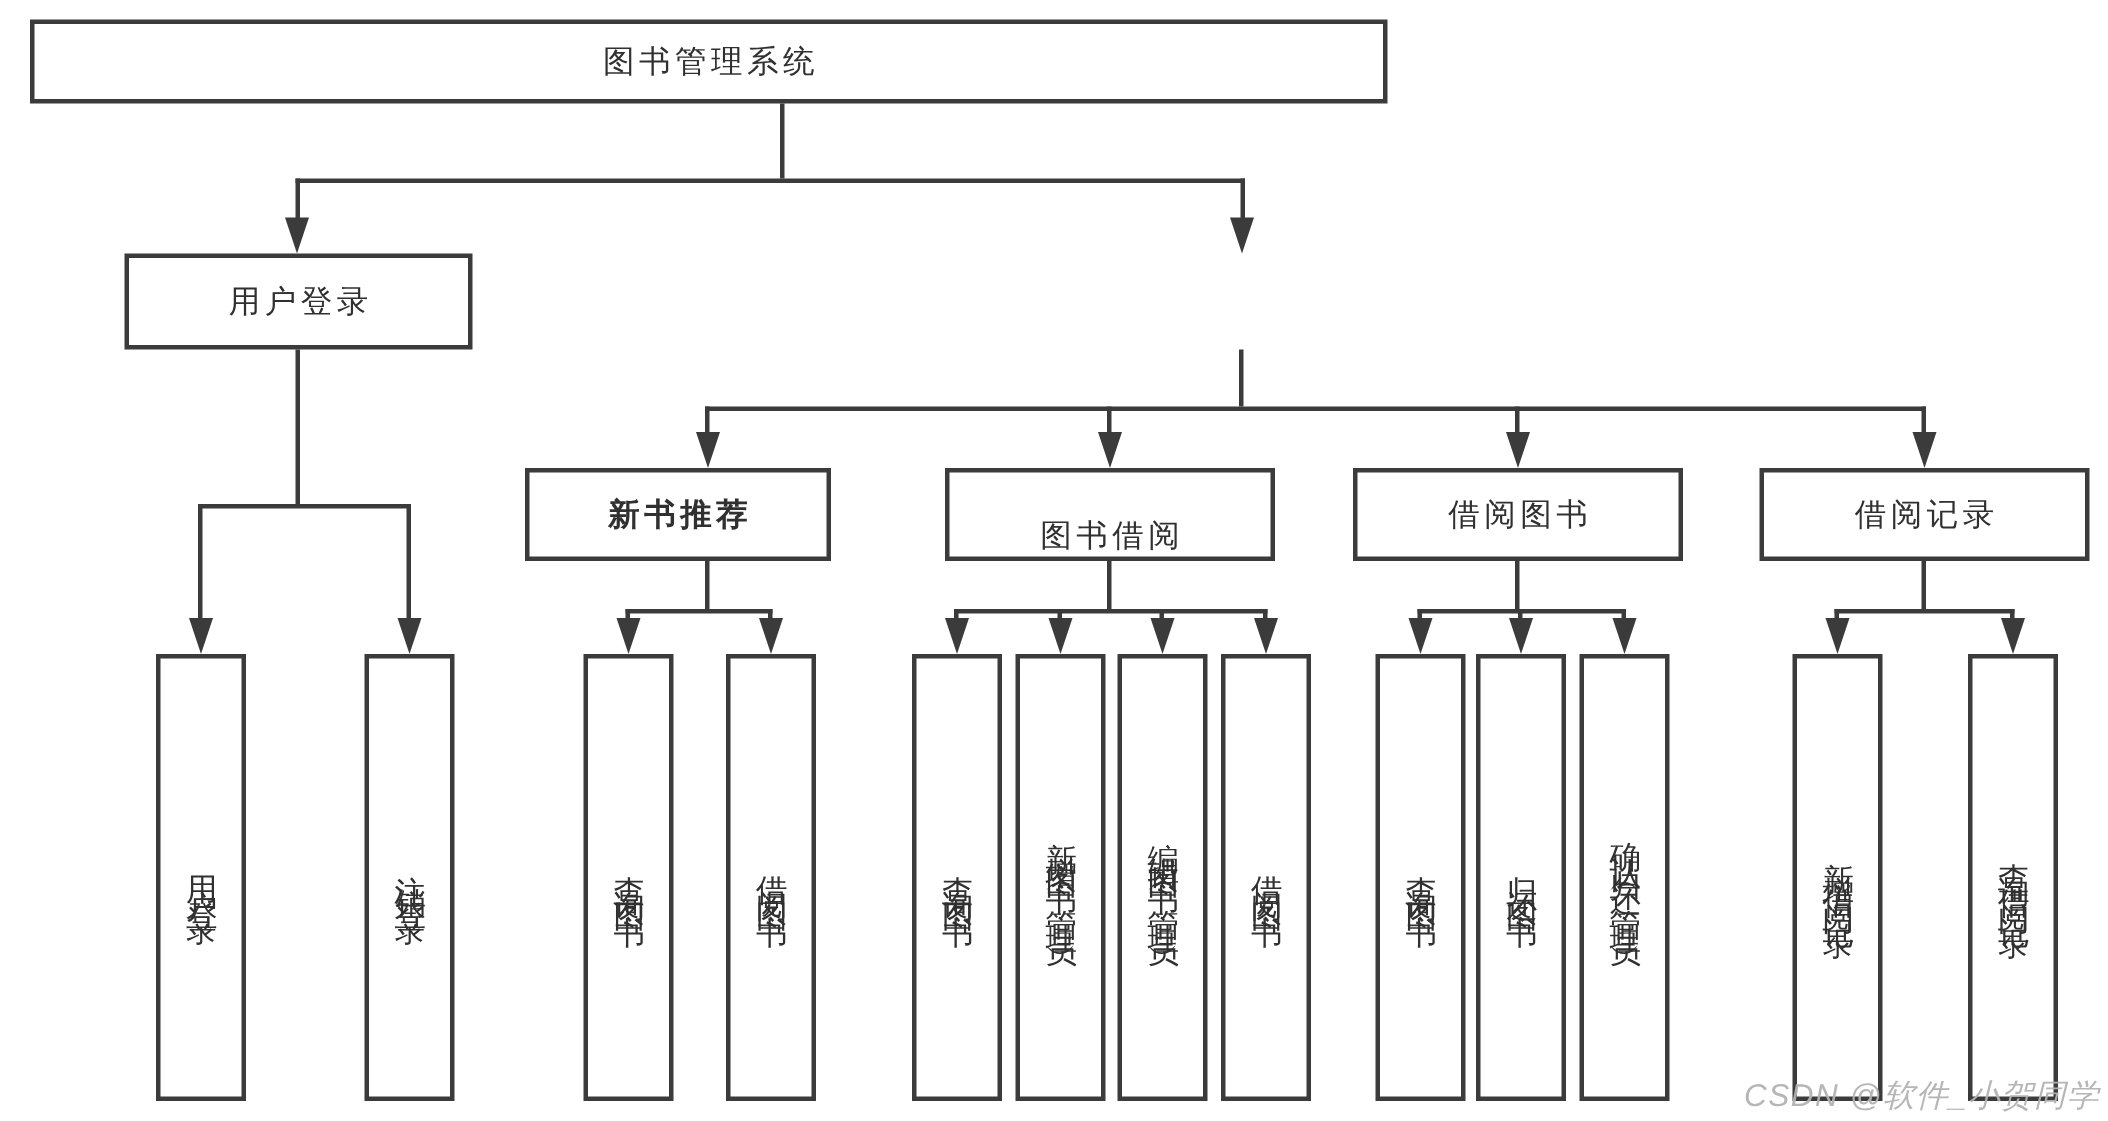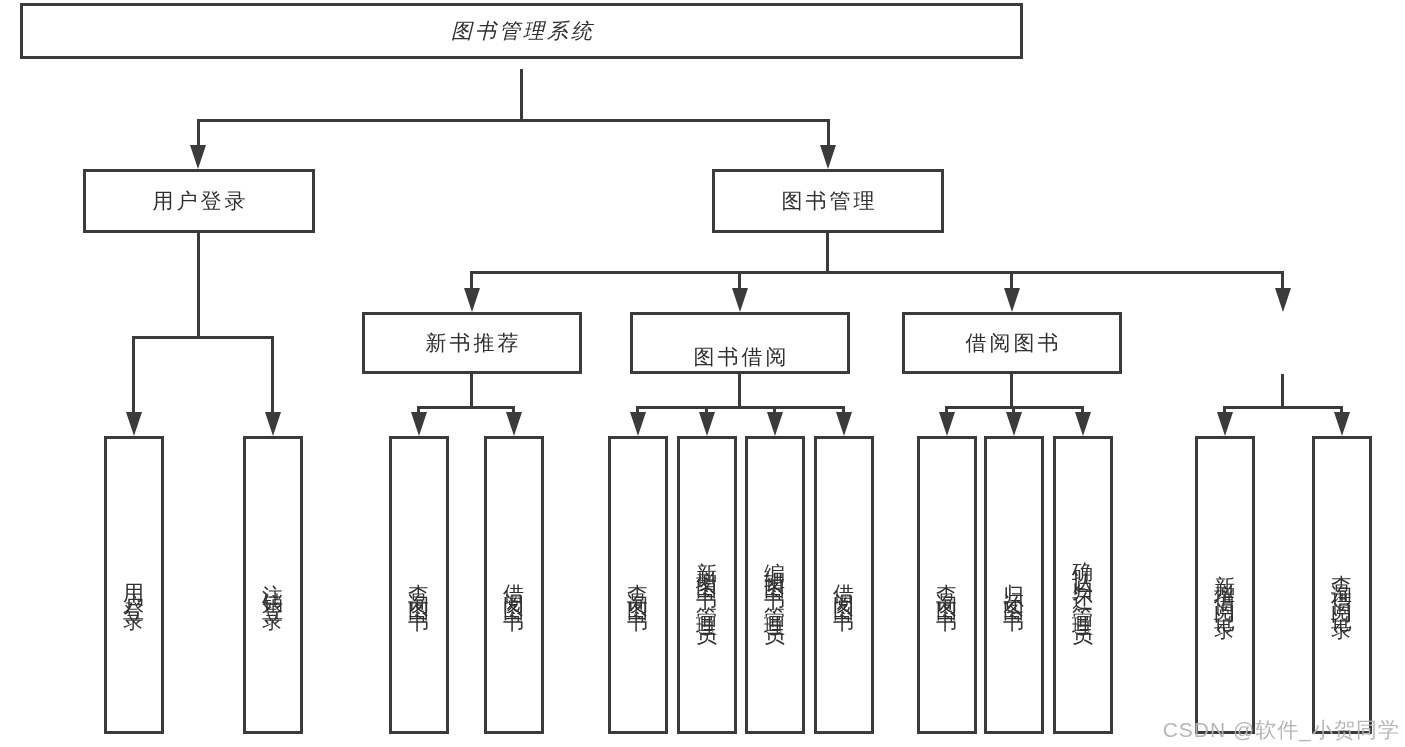--- a/index.html
+++ b/index.html
@@ -59,71 +59,72 @@
   }
   .watermark {
     position: absolute;
     top: 716px;
     right: 5px;
     font-size: 21px;
     color: rgba(178, 178, 178, 0.95);
     letter-spacing: 1px;
     z-index: 10;
     white-space: nowrap;
+    font-style: italic;
   }
 </style>
 </head>
 <body>
 
 <div class="canvas">
 
-  <div class="box" style="left:20px; top:3px; width:1003px; height:56px;font-style:italic;">
+  <div class="box" style="left:20px; top:13px; width:905px; height:56px;">
     <span class="lbl">图书管理系统</span>
   </div>
 
   <div class="vline" style="left:520px; top:69px; height:50px;"></div>
   <div class="hline" style="left:197px; top:119px; width:633px;"></div>
   <div class="vline" style="left:197px; top:119px; height:28px;"></div>
   <div class="arrow" style="left:190px; top:145px;"></div>
   <div class="vline" style="left:827px; top:119px; height:28px;"></div>
   <div class="arrow" style="left:820px; top:145px;"></div>
 
   <div class="box" style="left:83px; top:169px; width:232px; height:64px;">
     <span class="lbl">用户登录</span>
-  </div>
-  <div class="box" style="left:712px; top:169px; width:232px; height:64px;">
-    <span class="lbl">图书管理</span>
   </div>
 
   <div class="vline" style="left:197px; top:233px; height:103px;"></div>
   <div class="hline" style="left:132px; top:336px; width:142px;"></div>
   <div class="vline" style="left:132px; top:336px; height:78px;"></div>
   <div class="arrow" style="left:126px; top:412px;"></div>
   <div class="vline" style="left:271px; top:336px; height:78px;"></div>
   <div class="arrow" style="left:265px; top:412px;"></div>
 
   <div class="vline" style="left:826px; top:233px; height:38px;"></div>
   <div class="hline" style="left:470px; top:271px; width:814px;"></div>
   <div class="vline" style="left:470px; top:271px; height:20px;"></div>
   <div class="arrow" style="left:464px; top:288px;"></div>
   <div class="vline" style="left:738px; top:271px; height:20px;"></div>
   <div class="arrow" style="left:732px; top:288px;"></div>
   <div class="vline" style="left:1010px; top:271px; height:20px;"></div>
   <div class="arrow" style="left:1004px; top:288px;"></div>
   <div class="vline" style="left:1281px; top:271px; height:20px;"></div>
   <div class="arrow" style="left:1275px; top:288px;"></div>
 
-  <div class="box" style="left:362px; top:312px; width:220px; height:62px;">
+  <div class="box" style="left:350px; top:312px; width:204px; height:62px;font-weight:bold;">
     <span class="lbl">新书推荐</span>
   </div>
   <div class="box" style="left:630px; top:312px; width:220px; height:62px;align-items:flex-end;">
     <span class="lbl">图书借阅</span>
   </div>
   <div class="box" style="left:902px; top:312px; width:220px; height:62px;">
     <span class="lbl">借阅图书</span>
+  </div>
+  <div class="box" style="left:1173px; top:312px; width:220px; height:62px;">
+    <span class="lbl">借阅记录</span>
   </div>
 
   <div class="vline" style="left:470px; top:374px; height:32px;"></div>
   <div class="hline" style="left:417px; top:406px; width:98px;"></div>
   <div class="vline" style="left:417px; top:406px; height:8px;"></div>
   <div class="arrow" style="left:411px; top:412px;"></div>
   <div class="vline" style="left:512px; top:406px; height:8px;"></div>
   <div class="arrow" style="left:506px; top:412px;"></div>
 
   <div class="vline" style="left:738px; top:374px; height:32px;"></div>

